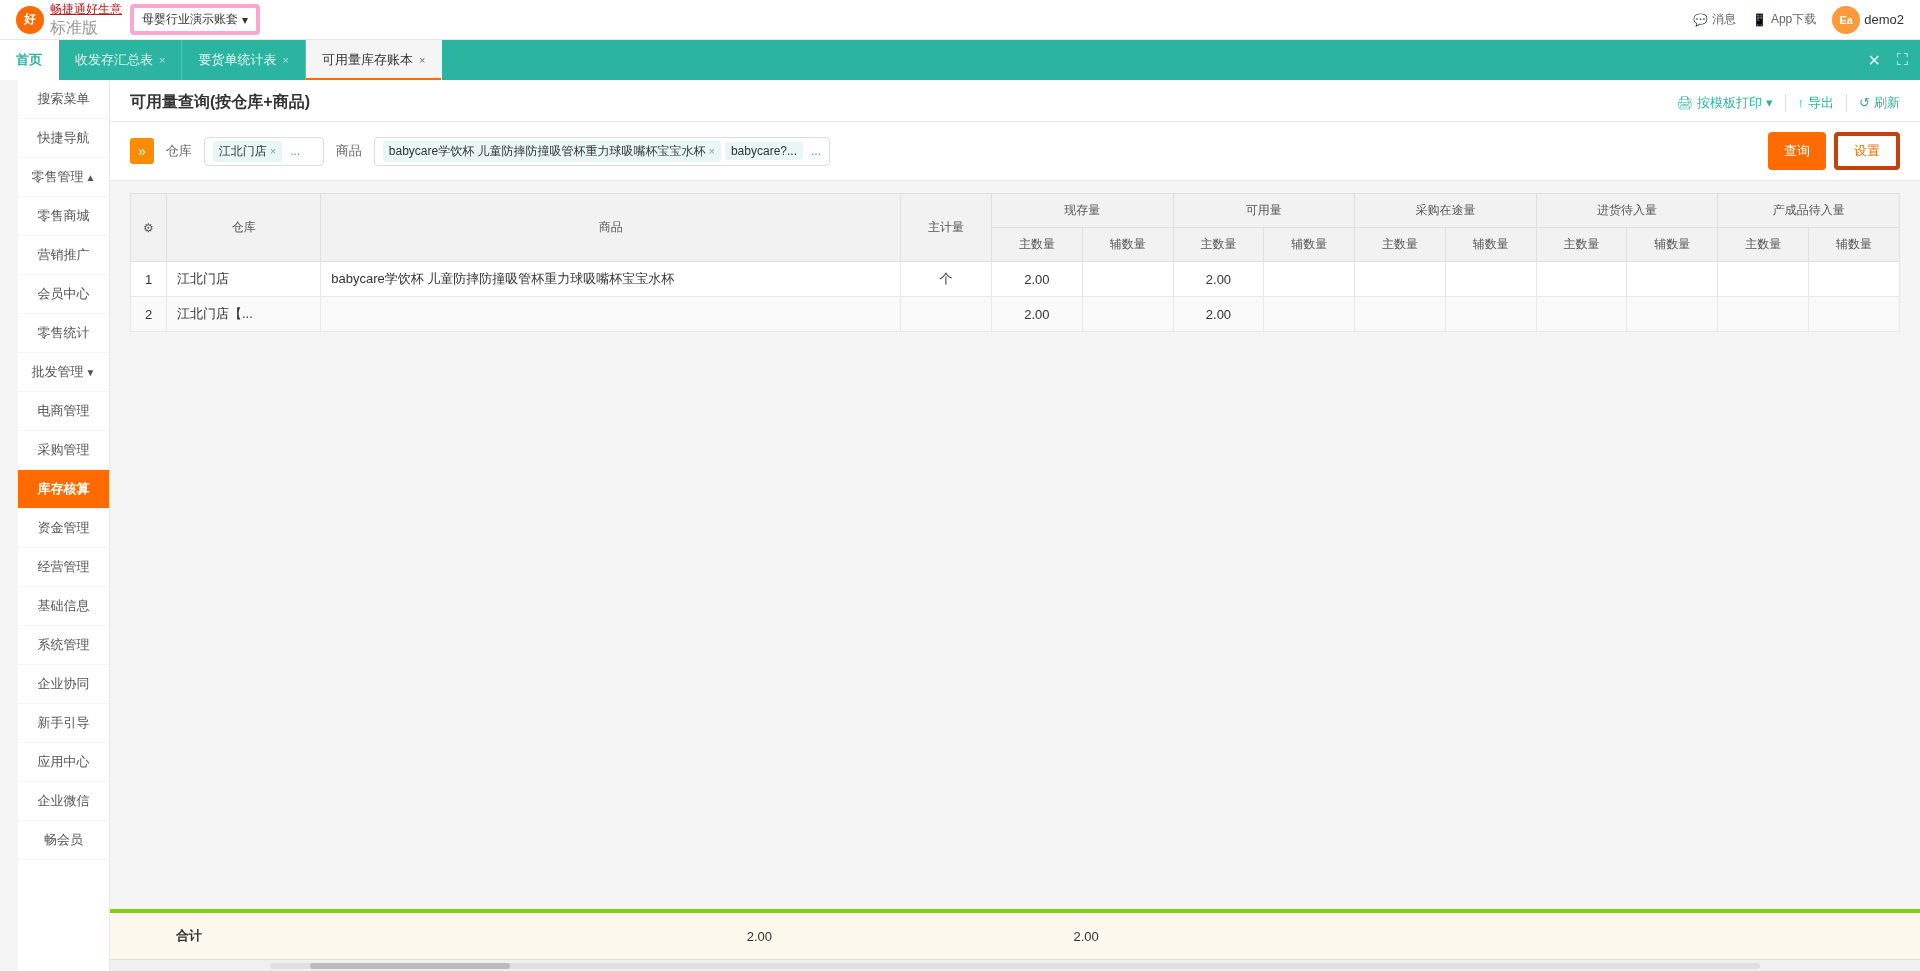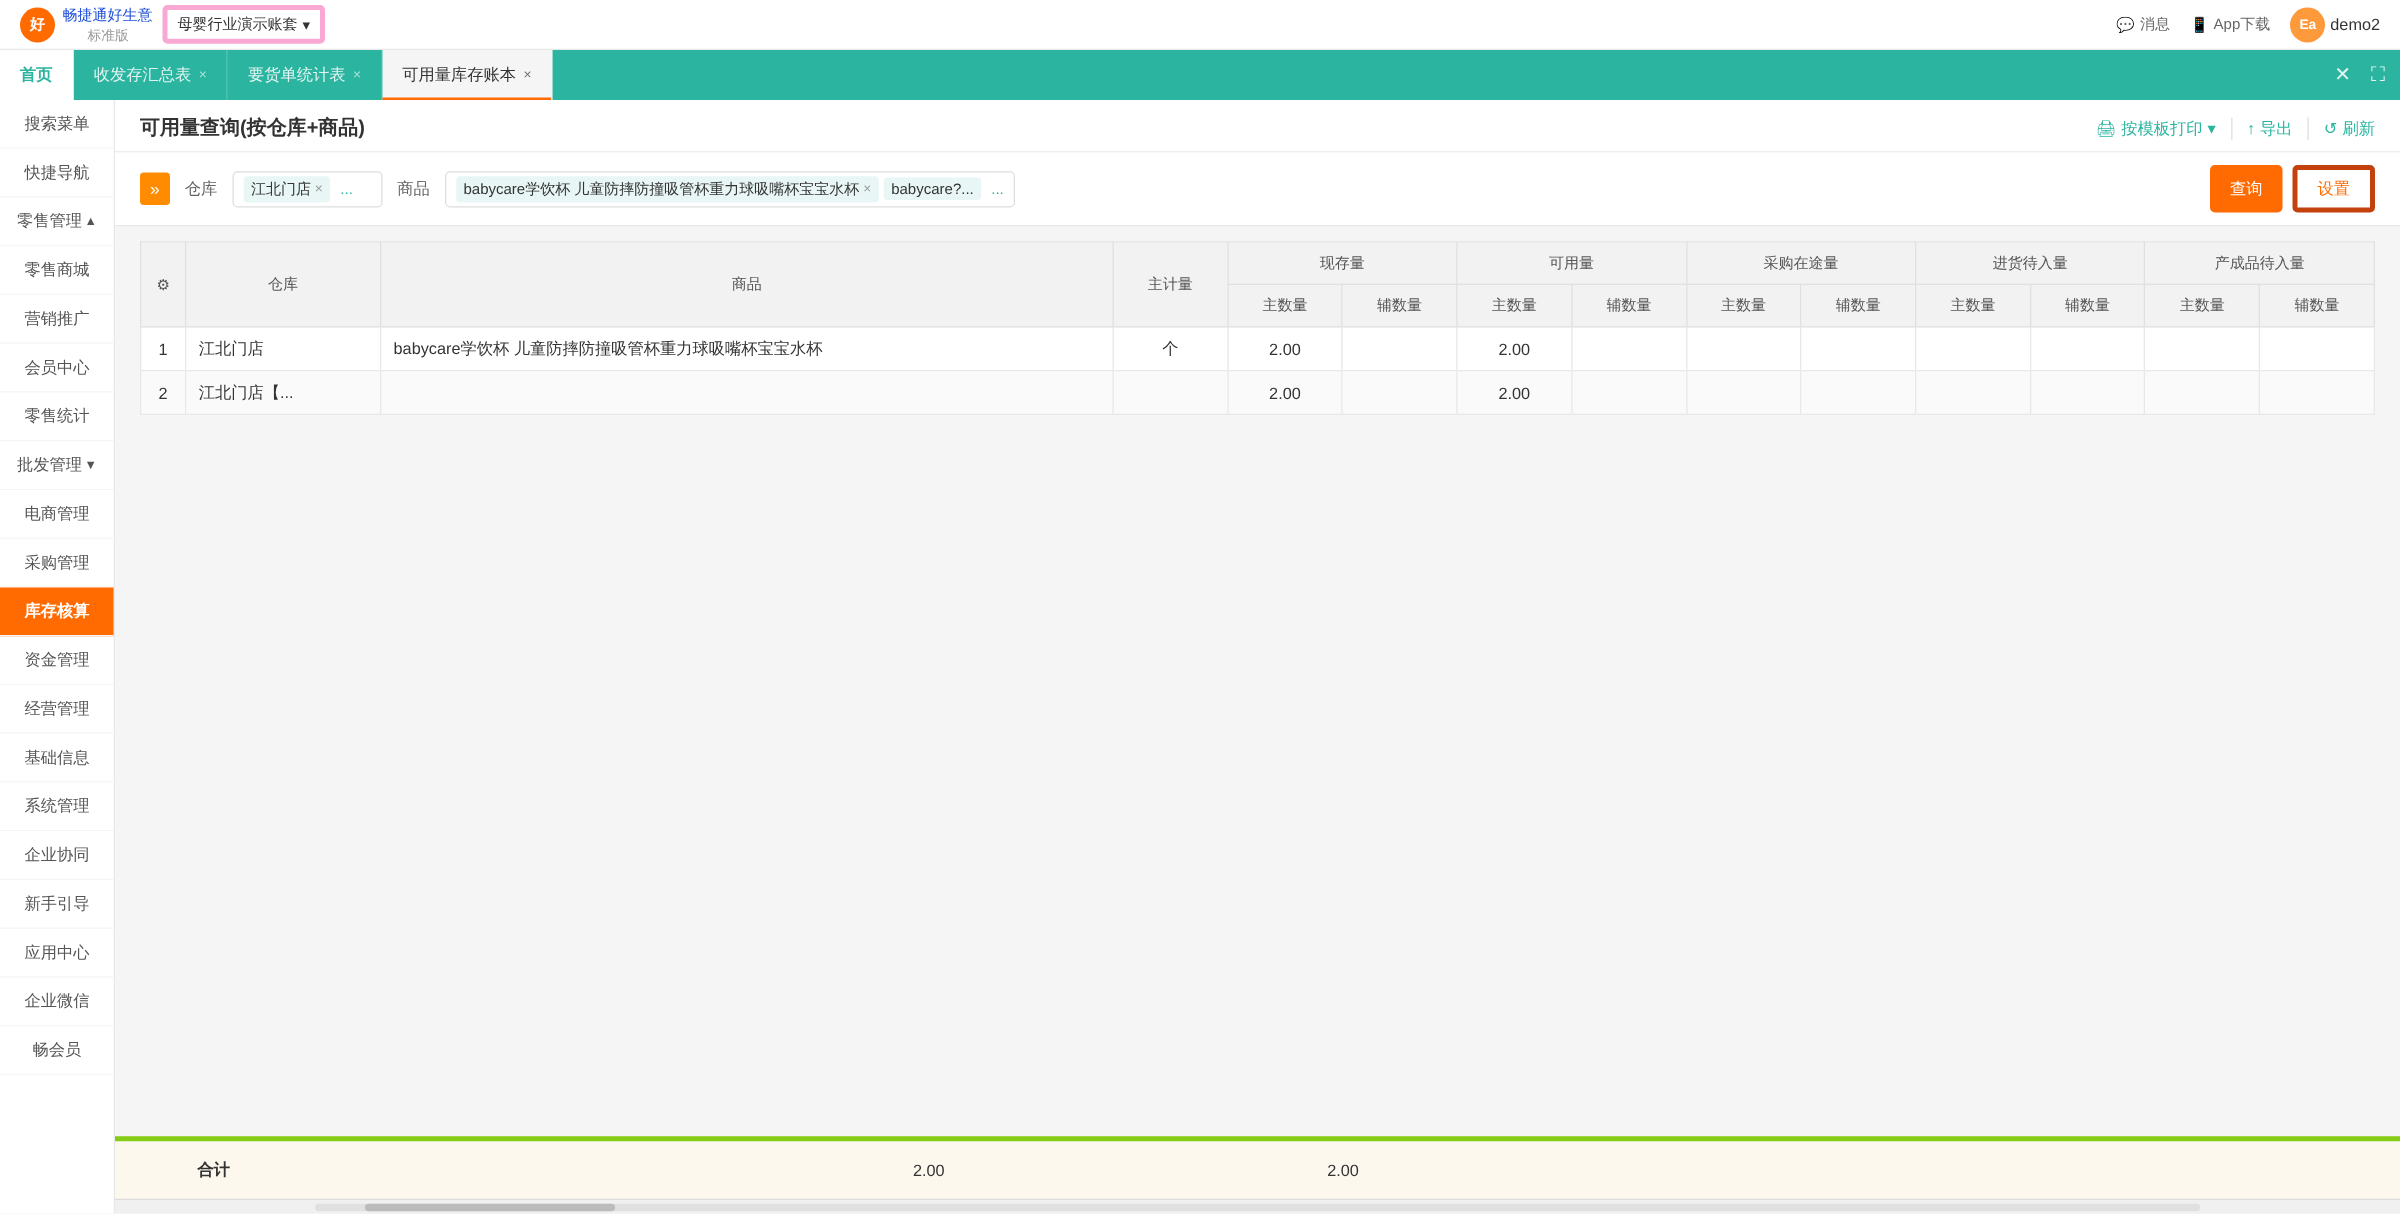--- a/index.html
+++ b/index.html
@@ -3,41 +3,41 @@
   <meta charset="utf-8">
   <style>
     * { box-sizing: border-box; margin: 0; padding: 0; }
     body { font-family: 'Microsoft YaHei', Arial, sans-serif; font-size: 13px; color: #333; background: #f5f5f5; display: flex; flex-direction: column; height: 971px; overflow: hidden; }
 
     
     .top-bar { height: 40px; background: #fff; display: flex; align-items: center; justify-content: space-between; padding: 0 16px; border-bottom: 1px solid #e8e8e8; position: relative; }
     .top-bar-left { display: flex; align-items: center; gap: 8px; }
     .logo-area { display: flex; align-items: center; gap: 6px; }
     .logo-icon { width: 28px; height: 28px; background: #ff6b00; border-radius: 50%; display: flex; align-items: center; justify-content: center; color: white; font-size: 12px; font-weight: bold; }
-    .logo-text { font-size: 12px; color: #1d4ed8; }
-    .logo-sub { font-size: 11px; color: #999; margin-left: 20px; }
+    .logo-text { font-size: 12px; color: #b91c1c; text-decoration: underline; }
+    .logo-sub { font-size: 16px; color: #999; }
     .industry-selector { display: flex; align-items: center; gap: 4px; border: 4px solid #f9a8d4; border-radius: 4px; padding: 3px 8px; font-size: 12px; color: #333; cursor: pointer; }
     .top-bar-right { display: flex; align-items: center; gap: 16px; }
     .top-bar-action { display: flex; align-items: center; gap: 4px; font-size: 12px; color: #666; cursor: pointer; }
     .user-avatar { width: 28px; height: 28px; border-radius: 50%; background: #ff9a3c; display: flex; align-items: center; justify-content: center; color: white; font-size: 11px; font-weight: bold; }
     .username { font-size: 13px; color: #333; }
 
     
     .nav-tabs { height: 40px; background: #2bb5a0; display: flex; align-items: stretch; padding-left: 0; }
     .nav-tab { display: flex; align-items: center; gap: 6px; padding: 0 16px; font-size: 13px; color: rgba(255,255,255,0.85); cursor: pointer; border-right: 1px solid rgba(255,255,255,0.2); position: relative; white-space: nowrap; }
     .nav-tab.active { background: #f5f5f5; color: #333; font-weight: 500; }
     .nav-tab.active::after { content: ''; position: absolute; bottom: 0; left: 0; right: 0; height: 2px; background: #ff6b00; }
     .nav-tab-home { background: #fff; color: #2bb5a0; font-weight: bold; }
     .nav-tab-close { font-size: 11px; color: inherit; opacity: 0.7; cursor: pointer; }
     .nav-tabs-end { margin-left: auto; display: flex; align-items: center; gap: 8px; padding-right: 8px; }
     .nav-end-btn { color: rgba(255,255,255,0.85); font-size: 16px; cursor: pointer; padding: 4px; }
 
     
     .main-layout { display: flex; flex: 1; overflow: hidden; }
-    .sidebar { width: 92px; background: #fff; border-right: 1px solid #e8e8e8; display: flex; flex-direction: column; overflow-y: auto; }
+    .sidebar { width: 92px; background: #fff; border-right: 1px solid #e8e8e8; display: flex; flex-direction: column; overflow-y: auto; margin-left: 18px; }
     .sidebar-item { padding: 10px 4px; text-align: center; font-size: 13px; color: #555; cursor: pointer; border-bottom: 1px solid #f5f5f5; position: relative; }
     .sidebar-item.active { background: #ff6b00; color: white; font-weight: bold; }
     .sidebar-item.has-arrow { display: flex; align-items: center; justify-content: center; gap: 2px; }
     .sidebar-arrow { font-size: 10px; }
 
     
     .content-area { flex: 1; display: flex; flex-direction: column; overflow: hidden; background: #f5f5f5; }
 
     
     .page-header { background: #fff; padding: 12px 20px 8px; border-bottom: 1px solid #e8e8e8; display: flex; align-items: center; justify-content: space-between; }

